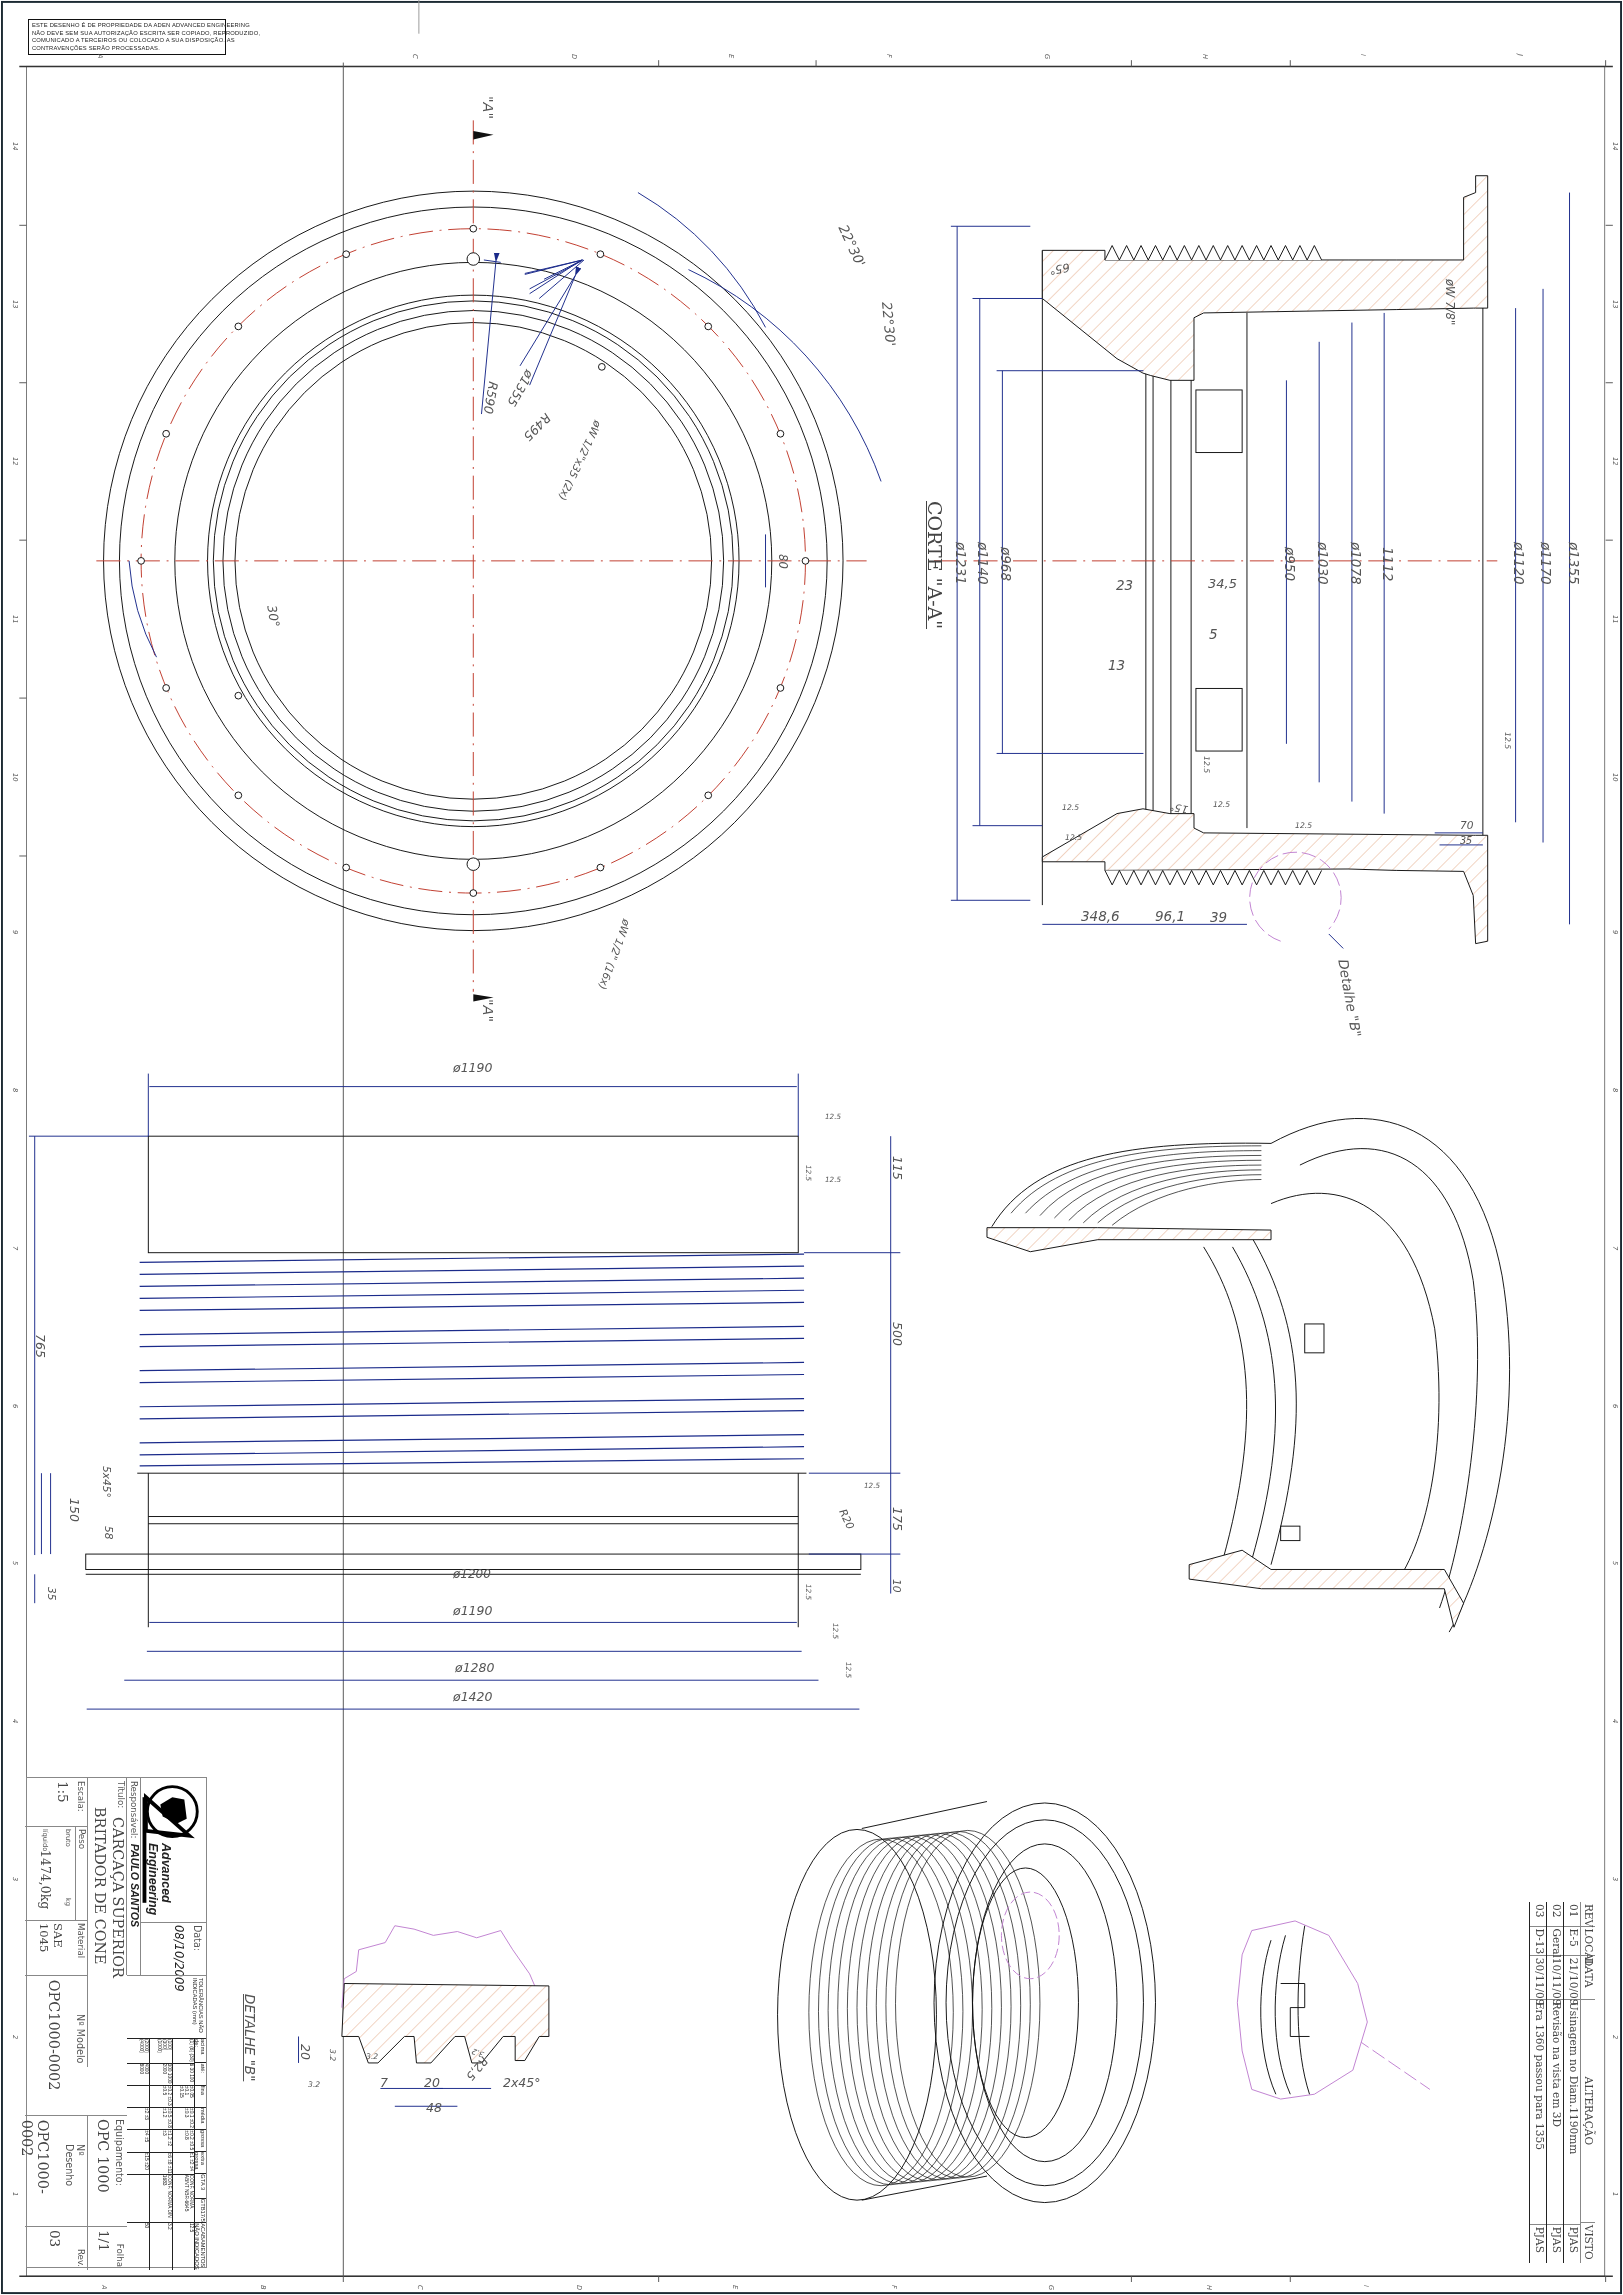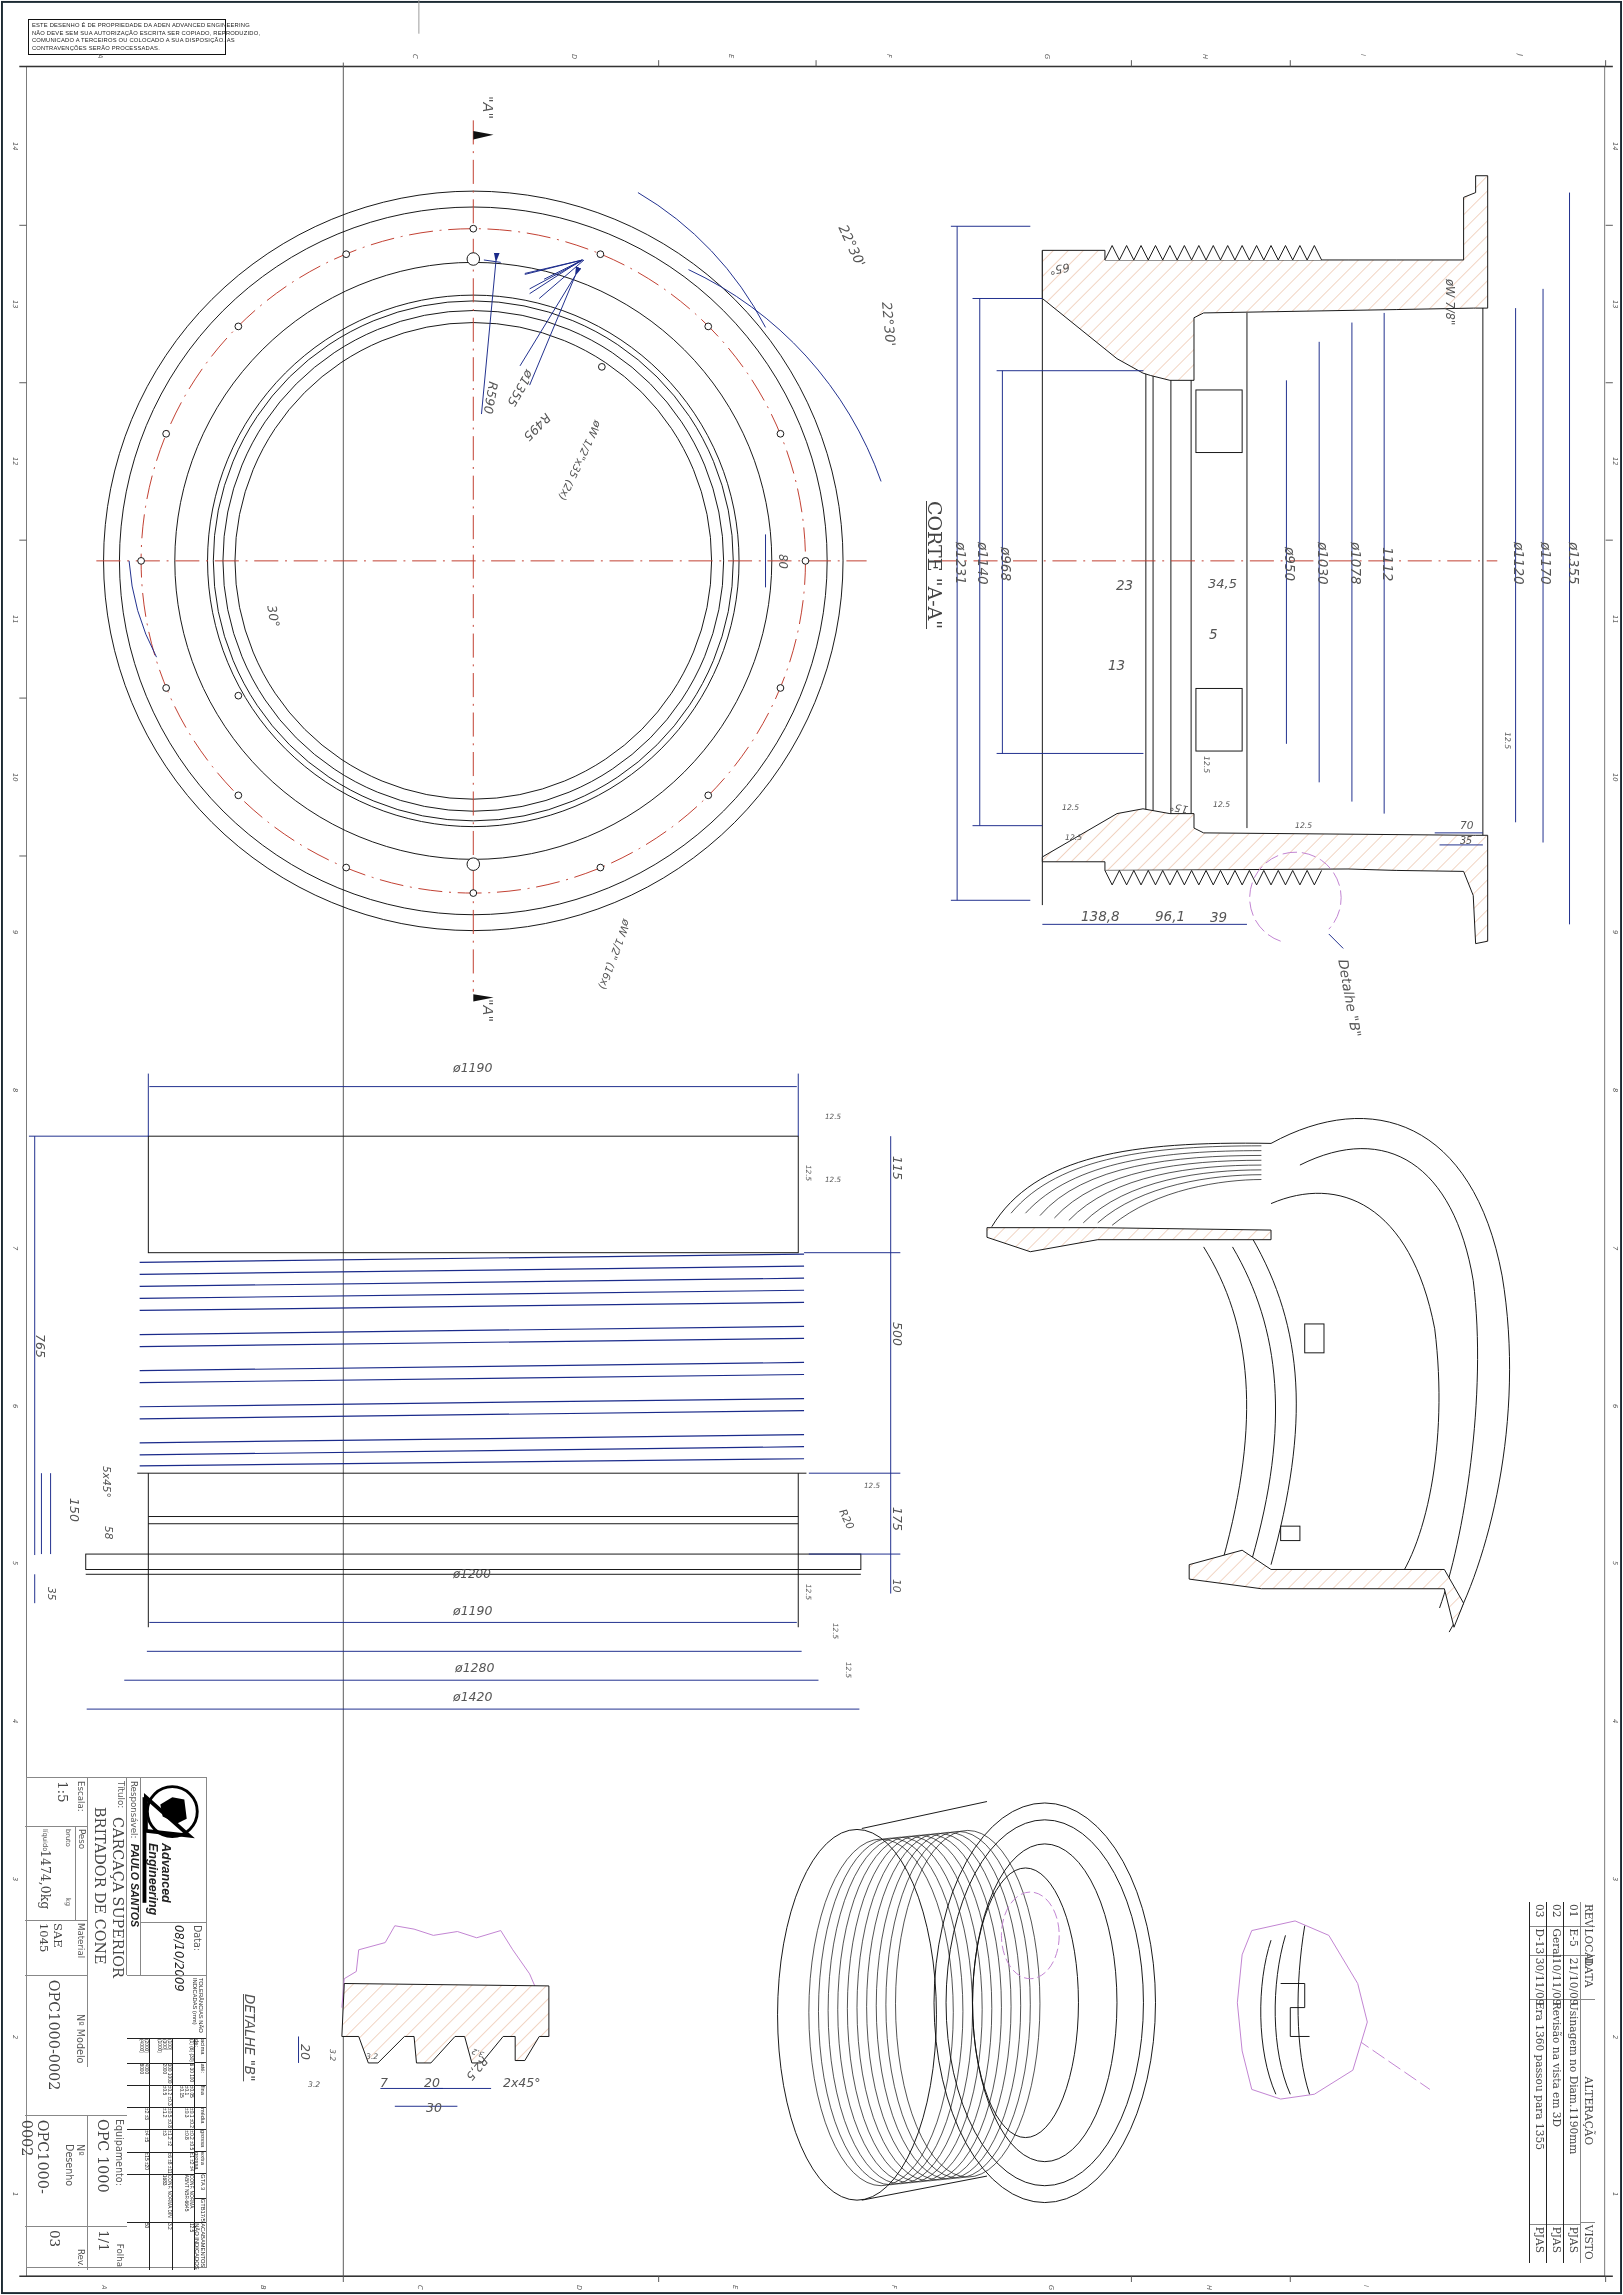--- a/index.html
+++ b/index.html
@@ -354,21 +354,21 @@
     <span class="rot cad" style="left:1331px;top:542px;font-size:13.5px;transform:rotate(90deg)">ø1030</span>
     <span class="rot cad" style="left:1364px;top:542px;font-size:13.5px;transform:rotate(90deg)">ø1078</span>
     <span class="rot cad" style="left:1396px;top:547px;font-size:13.5px;transform:rotate(90deg)">1112</span>
     <span class="rot cad" style="left:1527px;top:542px;font-size:13.5px;transform:rotate(90deg)">ø1120</span>
     <span class="rot cad" style="left:1554px;top:542px;font-size:13.5px;transform:rotate(90deg)">ø1170</span>
     <span class="rot cad" style="left:1582px;top:542px;font-size:13.5px;transform:rotate(90deg)">ø1355</span>
     <span class="cad" style="position:absolute;left:1116px;top:577px;font-size:13.5px">23</span>
     <span class="cad" style="position:absolute;left:1208px;top:576px;font-size:13px">34,5</span>
     <span class="cad" style="position:absolute;left:1209px;top:626px;font-size:13.5px">5</span>
     <span class="cad" style="position:absolute;left:1108px;top:657px;font-size:13.5px">13</span>
-    <span class="cad" style="position:absolute;left:1081px;top:908px;font-size:13.5px">138,8</span>
+    <span class="cad" style="position:absolute;left:1081px;top:908px;font-size:13.5px">348,6</span>
     <span class="cad" style="position:absolute;left:1155px;top:908px;font-size:13.5px">96,1</span>
     <span class="cad" style="position:absolute;left:1210px;top:909px;font-size:13.5px">39</span>
     <span class="cad" style="position:absolute;left:1460px;top:819px;font-size:10.6px">70</span>
     <span class="cad" style="position:absolute;left:1460px;top:835px;font-size:9.6px">35</span>
     <span class="rot cad" style="left:1071px;top:274px;font-size:11.6px;transform:rotate(170deg)">65°</span>
     <span class="rot cad" style="left:1187px;top:816px;font-size:10.6px;transform:rotate(190deg)">15°</span>
     <span class="rot cad" style="left:1457px;top:279px;font-size:11.6px;transform:rotate(90deg)">øW 7/8"</span>
     <span class="cad" style="position:absolute;left:1062px;top:803px;font-size:7.7px">12.5</span>
     <span class="cad" style="position:absolute;left:1065px;top:833px;font-size:7.7px">12.5</span>
     <span class="cad" style="position:absolute;left:1213px;top:800px;font-size:7.7px">12.5</span>
@@ -401,21 +401,21 @@
     <span class="rot cad" style="left:813px;top:1584px;font-size:7.2px;transform:rotate(90deg)">12.5</span>
     <span class="rot cad" style="left:840px;top:1623px;font-size:7.2px;transform:rotate(90deg)">12.5</span>
     <span class="rot cad" style="left:853px;top:1662px;font-size:7.2px;transform:rotate(90deg)">12.5</span>
   </div>
 
   <div>
     <span class="rot cad" style="left:258px;top:1994px;font-size:13.5px;text-decoration:underline;transform:rotate(90deg)">DETALHE "B"</span>
     <span class="rot cad" style="left:313px;top:2044px;font-size:12.5px;transform:rotate(90deg)">20</span>
     <span class="cad" style="position:absolute;left:380px;top:2075px;font-size:12.5px">7</span>
     <span class="cad" style="position:absolute;left:424px;top:2075px;font-size:12.5px">20</span>
-    <span class="cad" style="position:absolute;left:426px;top:2100px;font-size:12.5px">30</span>
+    <span class="cad" style="position:absolute;left:426px;top:2100px;font-size:12.5px">48</span>
     <span class="rot cad" style="left:491px;top:2063px;font-size:11.6px;transform:rotate(130deg)">R2,5</span>
     <span class="cad" style="position:absolute;left:503px;top:2075px;font-size:12.5px">2x45°</span>
     <span class="cad" style="position:absolute;left:308px;top:2080px;font-size:7.7px">3.2</span>
     <span class="rot cad" style="left:337px;top:2049px;font-size:7.7px;transform:rotate(90deg)">3.2</span>
     <span class="cad" style="position:absolute;left:366px;top:2052px;font-size:7.7px">3.2</span>
     <span class="rot cad" style="left:482px;top:2059px;font-size:7.7px;transform:rotate(200deg)">3.2</span>
   </div>
 
   <div style="position:absolute;left:207px;top:1777px;width:491px;height:181px;transform:rotate(90deg);transform-origin:0 0;background:#fff;border:1px solid #888;box-sizing:border-box;">
 

